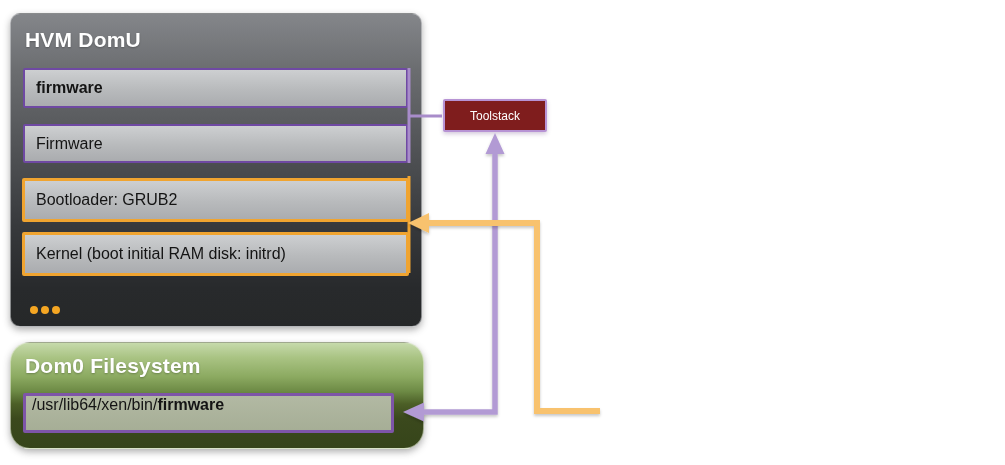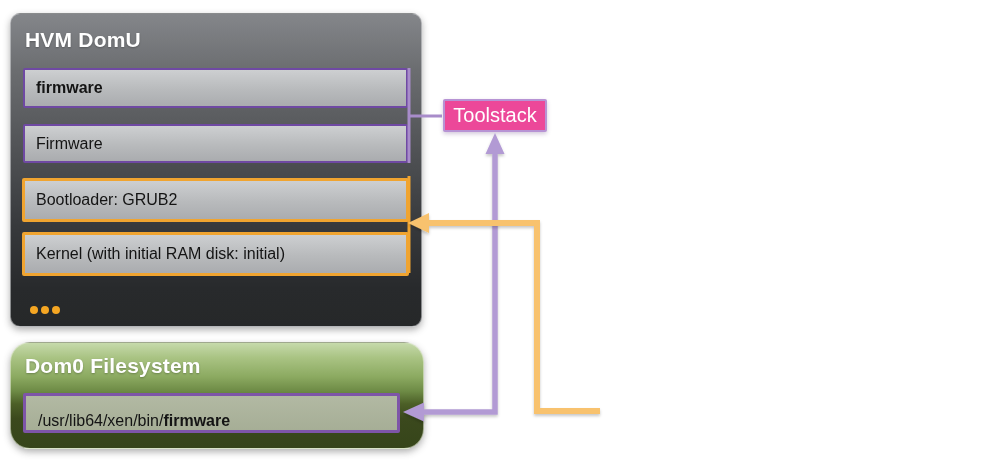--- a/index.html
+++ b/index.html
@@ -30,39 +30,39 @@
   .purple-item { border:2px solid #6f49a3; }
   .orange-item { border:3px solid #f0a430; left:11px; }
   .bold { font-weight:bold; }
 
   .dots { position:absolute; left:19px; top:292px; display:flex; gap:3px; }
   .dots i { width:8px; height:8px; border-radius:50%; background:#f5a623; display:block; }
 
   
   .toolstack {
     position:absolute; left:443px; top:99px; width:104px; height:33px;
-    background:#ec4899; border:2px solid #b793d4; border-radius:2px;
+    background:#7f1d1d; border:2px solid #b793d4; border-radius:2px;
     display:flex; align-items:center; justify-content:center;
-    color:#ffffff; font-size:20px; box-sizing:border-box;
+    color:#ffffff; font-size:12px; box-sizing:border-box;
     box-shadow:0 2px 4px rgba(80,40,110,0.25);
   }
 
   
   .green-panel {
     border-radius:20px;
     background:linear-gradient(180deg,#c6daab 0%,#a9c383 14%,#8caa61 32%,#6d8a45 46%,#4c5f27 58%,#3b491d 72%,#36451a 100%);
     border:1px solid rgba(230,235,220,0.6);
   }
   .dom0-panel { left:10px; top:342px; width:412px; height:105px; position:absolute; }
   .domu-panel { left:583px; top:342px; width:414px; height:105px; position:absolute; }
   .green-title { left:14px; top:11px; }
 
   .path-box {
     position:absolute; top:50px; height:34px;
-    display:flex; align-items:flex-end; padding-left:12px;
+    display:flex; align-items:flex-start; padding-left:6px;
     font-size:16px; border-radius:2px;
     background:linear-gradient(180deg,#b2b9a3 0%,#a6ae96 100%);
   }
   .dom0-path { left:12px; width:359px; border:3px solid #7e55a8; color:#141414; }
   .domu-path { left:17px; width:352px; border:3px solid #f0a430; color:#ffffff; font-weight:bold;
                text-shadow:0 1px 1px rgba(0,0,0,0.25); }
 
   
   svg.overlay { position:absolute; left:0; top:0; width:1005px; height:465px; pointer-events:none; }
 </style>
@@ -80,21 +80,21 @@
 
     <div class="item-box purple-item" style="top:110px; height:35px;">
       <span>Firmware</span>
     </div>
 
     <div class="item-box orange-item" style="top:164px; height:38px;text-align:right;">
       <span>Bootloader: GRUB2</span>
     </div>
 
     <div class="item-box orange-item" style="top:218px; height:38px;">
-      <span>Kernel (with initial RAM disk: initial)</span>
+      <span>Kernel (boot initial RAM disk: initrd)</span>
     </div>
 
     <div class="dots">
       <i></i>
         <i></i>
         <i></i>
     </div>
   </div>
 
   <div class="toolstack">

